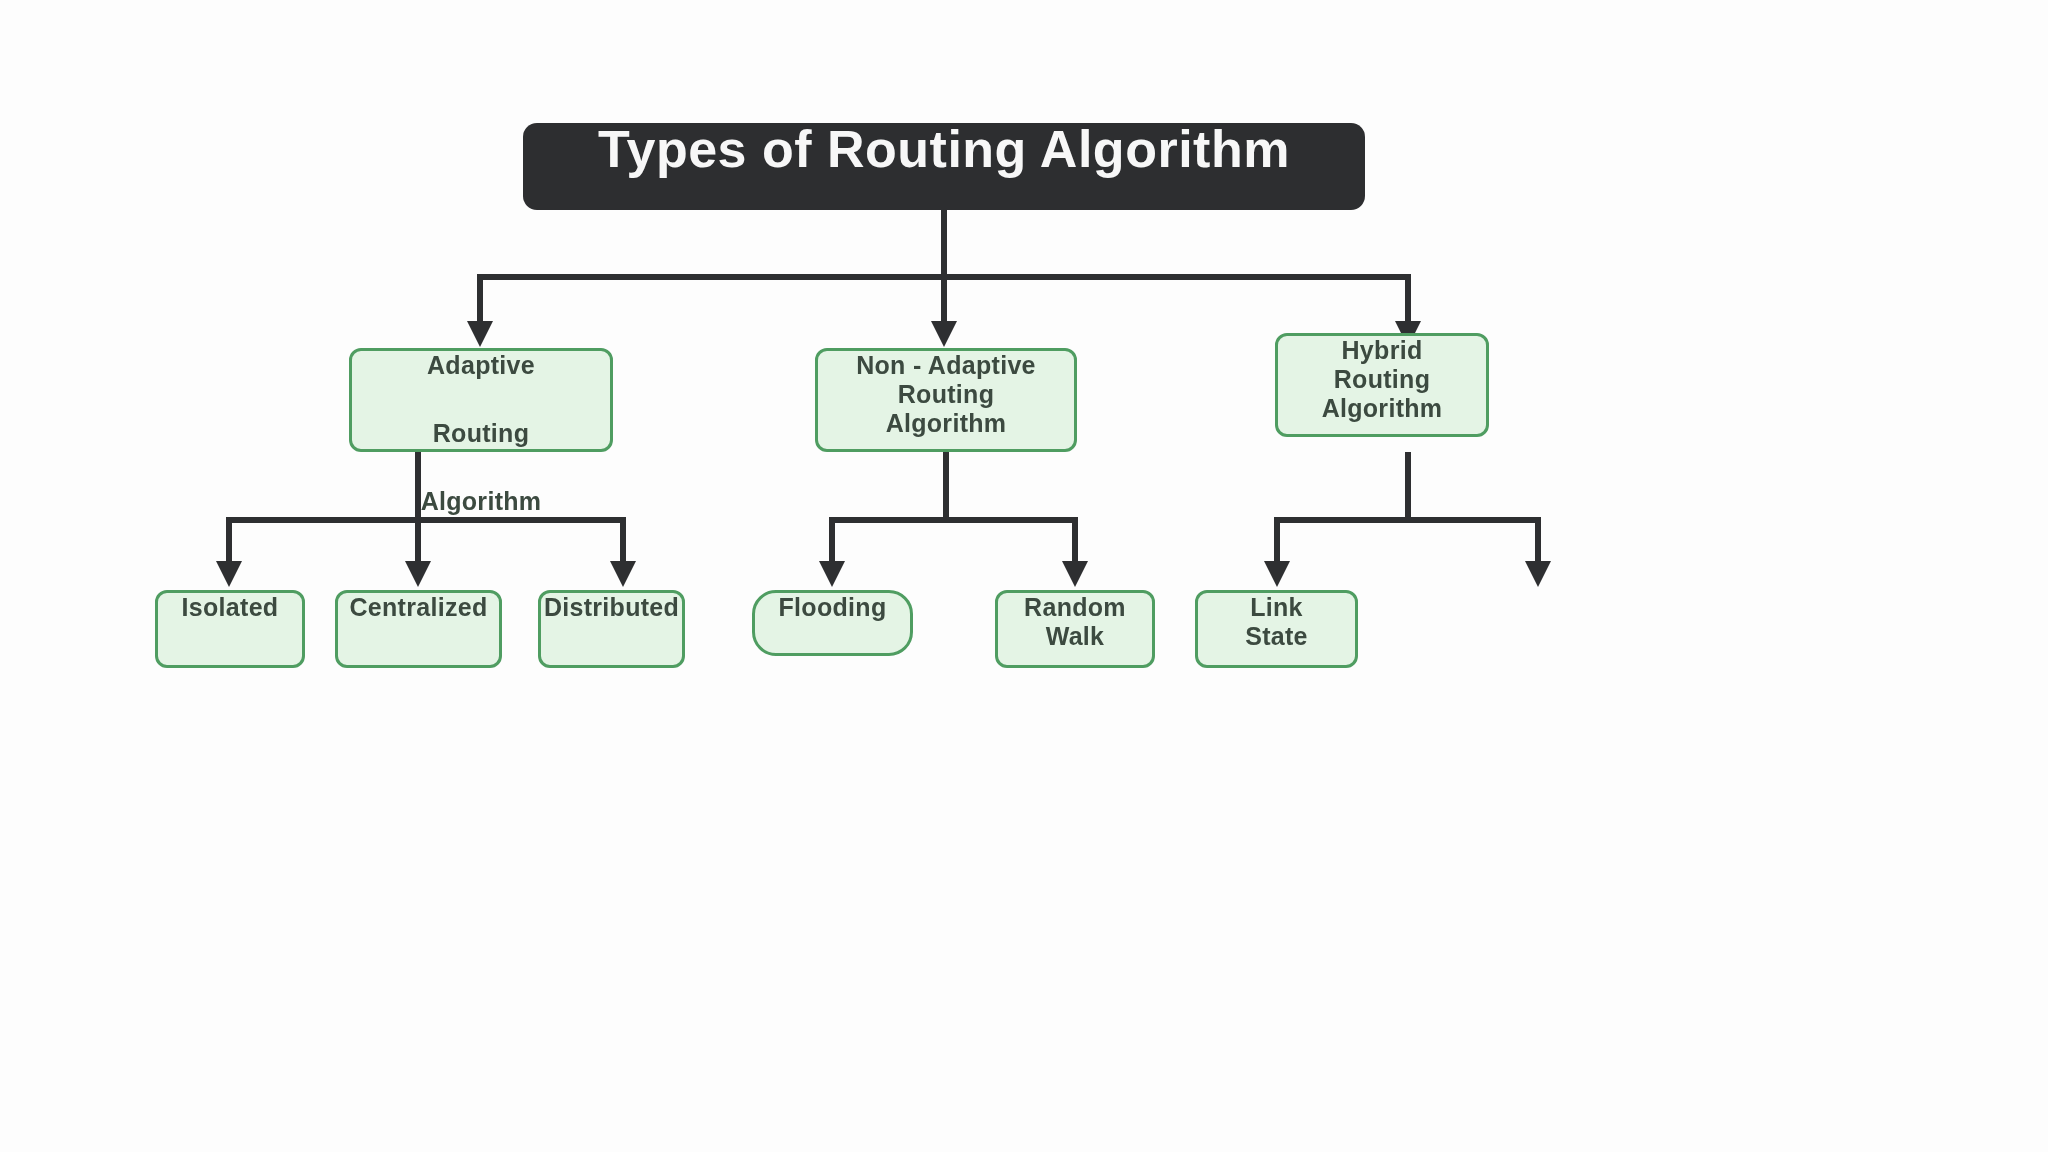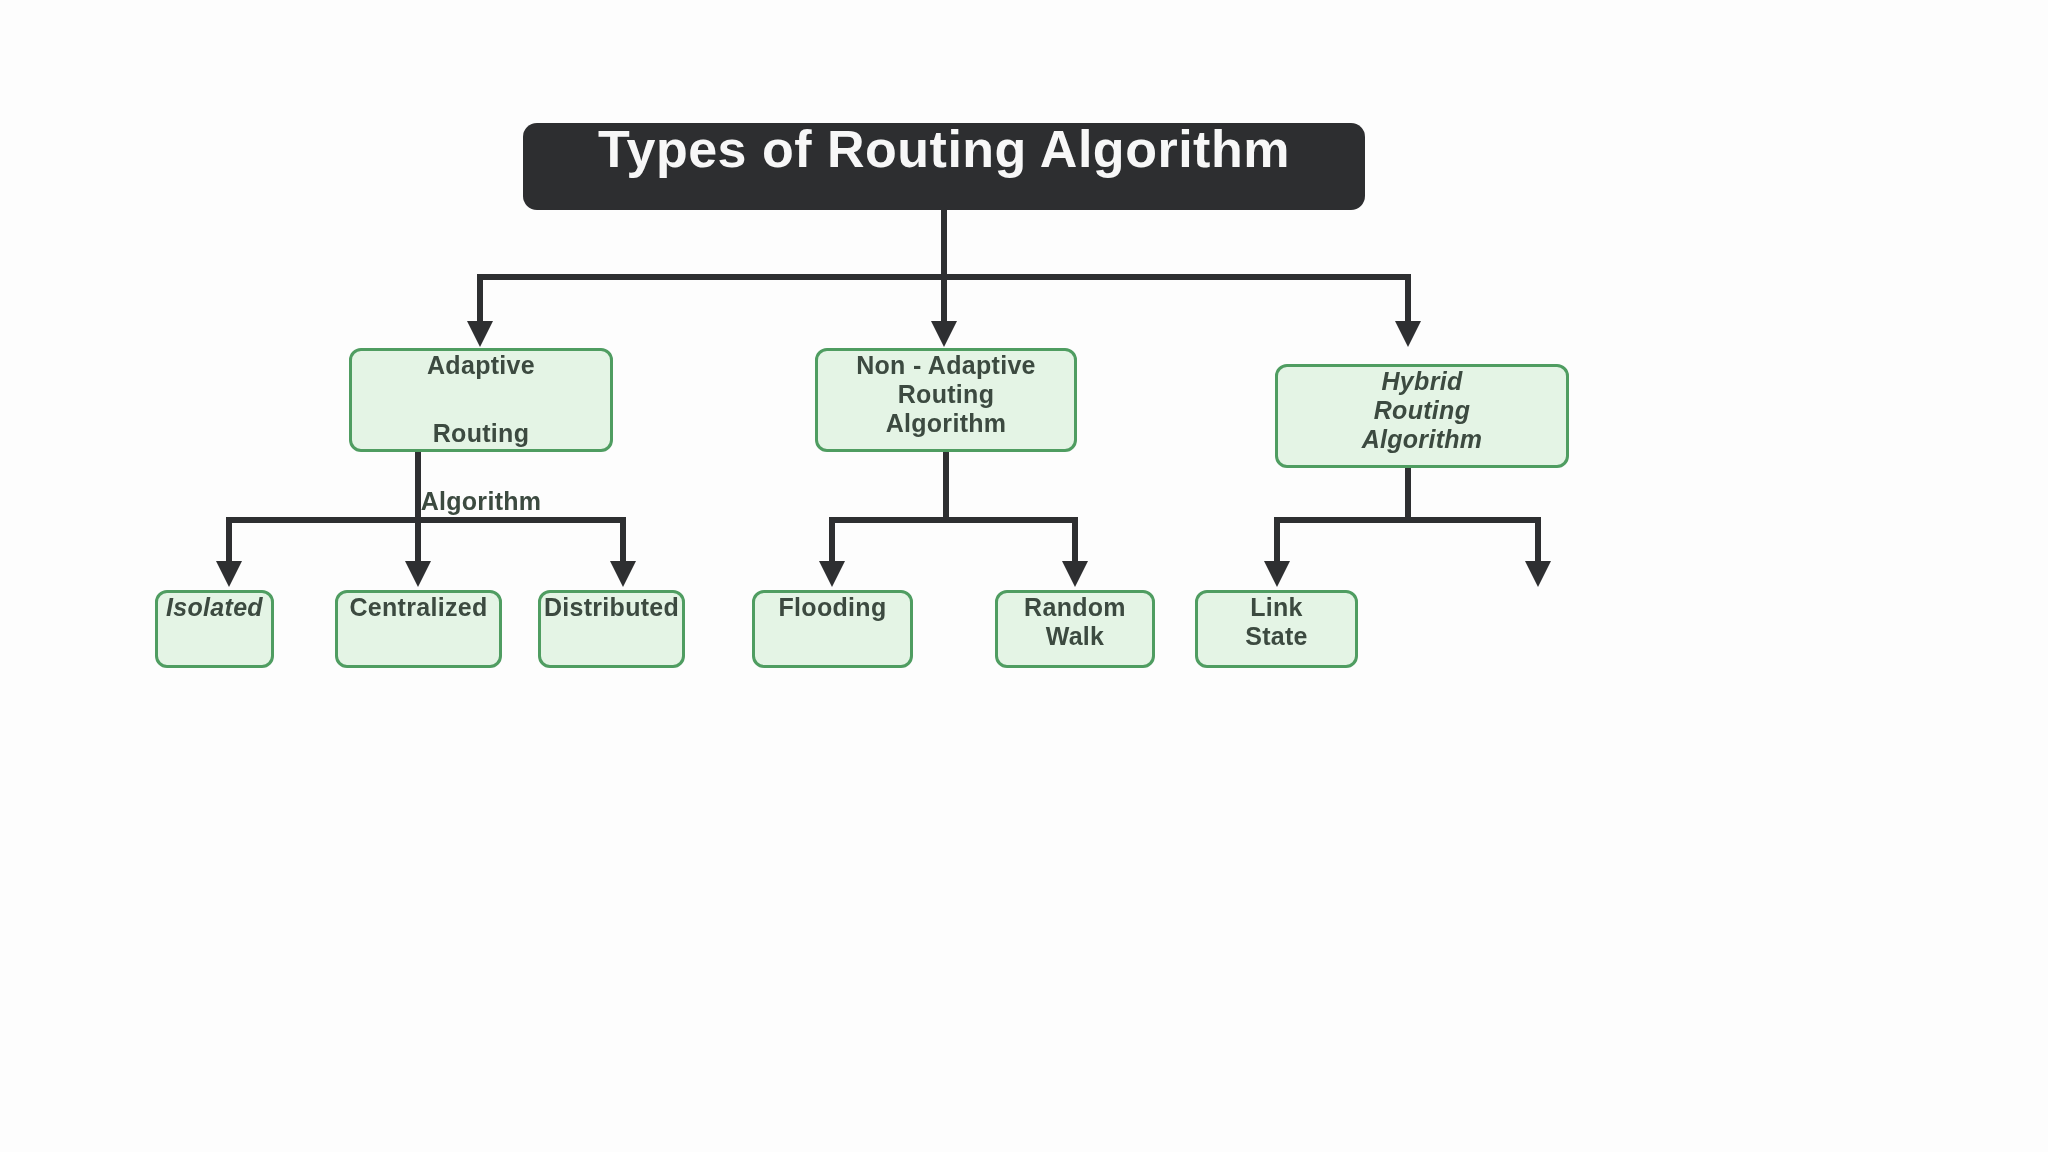--- a/index.html
+++ b/index.html
@@ -107,39 +107,39 @@
     <span>Routing</span>
     <span>Algorithm</span>
   </div>
 
   <div class="node green-node" style="left:815px; top:348px; width:262px; height:104px;">
     <span>Non - Adaptive</span>
     <span>Routing</span>
     <span>Algorithm</span>
   </div>
 
-  <div class="node green-node" style="left:1275px; top:364px; width:294px; height:104px;font-style:italic;">
+  <div class="node green-node" style="left:1275px; top:333px; width:214px; height:104px;">
     <span>Hybrid</span>
     <span>Routing</span>
     <span>Algorithm</span>
   </div>
 
-  <div class="node green-node" style="left:155px; top:590px; width:119px; height:78px;font-style:italic;">
+  <div class="node green-node" style="left:155px; top:590px; width:150px; height:78px;">
     <span>Isolated</span>
   </div>
 
   <div class="node green-node" style="left:335px; top:590px; width:167px; height:78px;">
     <span>Centralized</span>
   </div>
 
   <div class="node green-node" style="left:538px; top:590px; width:147px; height:78px;">
     <span>Distributed</span>
   </div>
 
-  <div class="node green-node" style="left:752px; top:590px; width:161px; height:78px;">
+  <div class="node green-node" style="left:752px; top:590px; width:161px; height:66px;border-radius:24px;">
     <span>Flooding</span>
   </div>
 
   <div class="node green-node" style="left:1195px; top:590px; width:163px; height:78px;">
     <span>Link</span>
     <span>State</span>
   </div>
 
   <div class="node green-node" style="left:995px; top:590px; width:160px; height:78px;">
     <span>Random</span>

